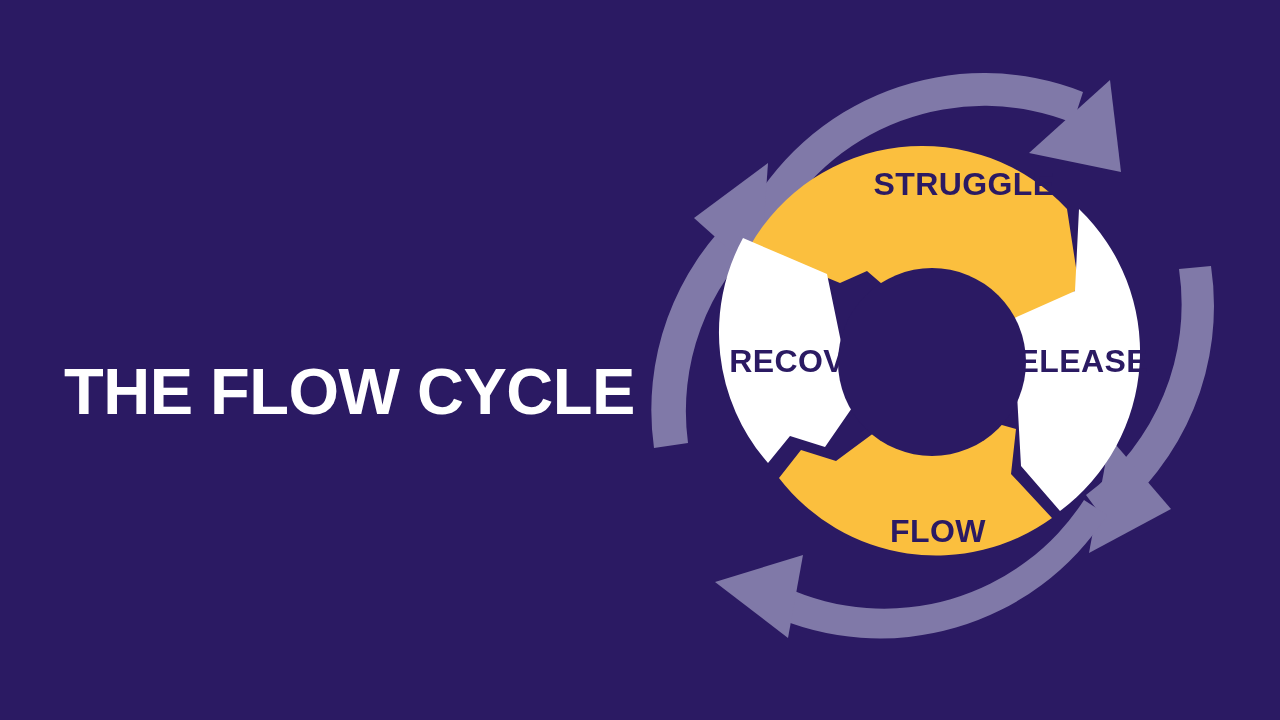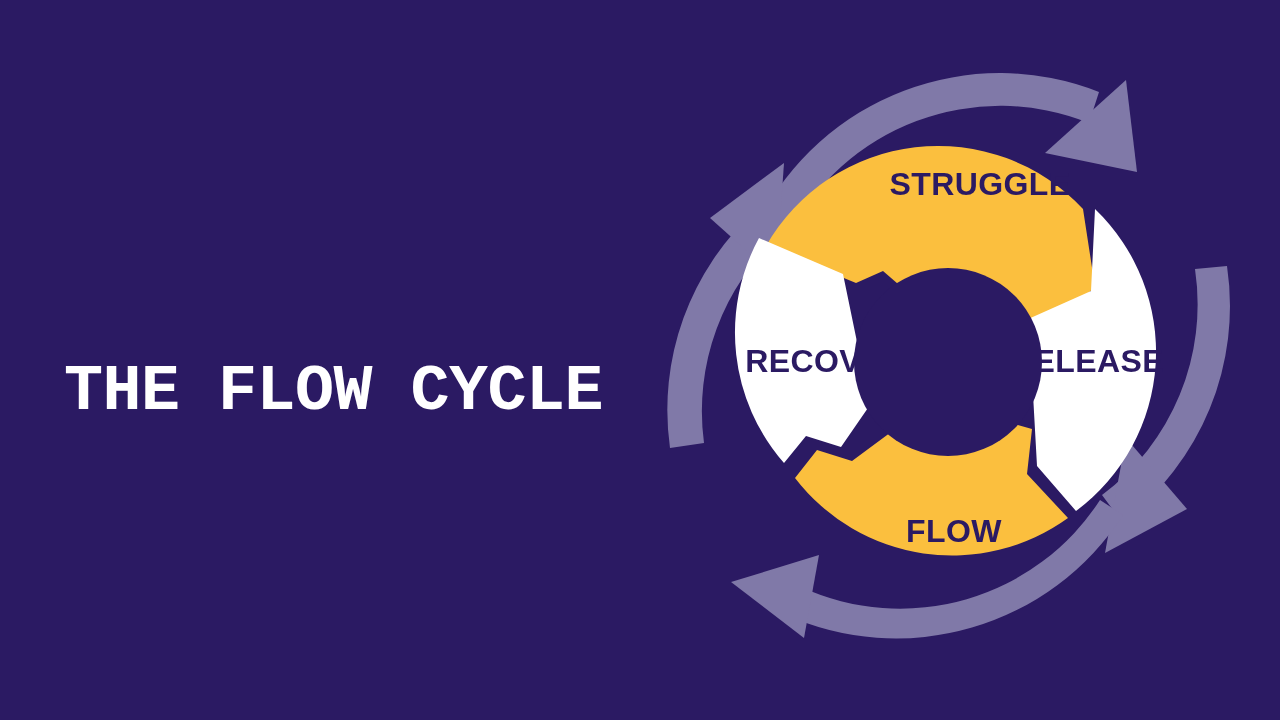--- a/index.html
+++ b/index.html
@@ -17,32 +17,32 @@
     width: 1280px;
     height: 720px;
     background: #2B1A63;
     overflow: hidden;
   }
   #title {
     position: absolute;
     left: 64px;
     top: 310px;
     width: 560px;
-    font-family: Liberation Mono, monospace;
+    font-family: Liberation Sans, sans-serif;
     font-weight: bold;
     font-size: 65px;
     line-height: 76px;
     letter-spacing: -0.5px;
     color: #FFFFFF;
     white-space: nowrap;
     -webkit-font-smoothing: antialiased;
   }
   #wheel {
     position: absolute;
-    left: 636px;
+    left: 620px;
     top: 50px;
     width: 624px;
     height: 624px;
   }
   #wheel svg {
     display: block;
     width: 624px;
     height: 624px;
   }
   .seg-label {

